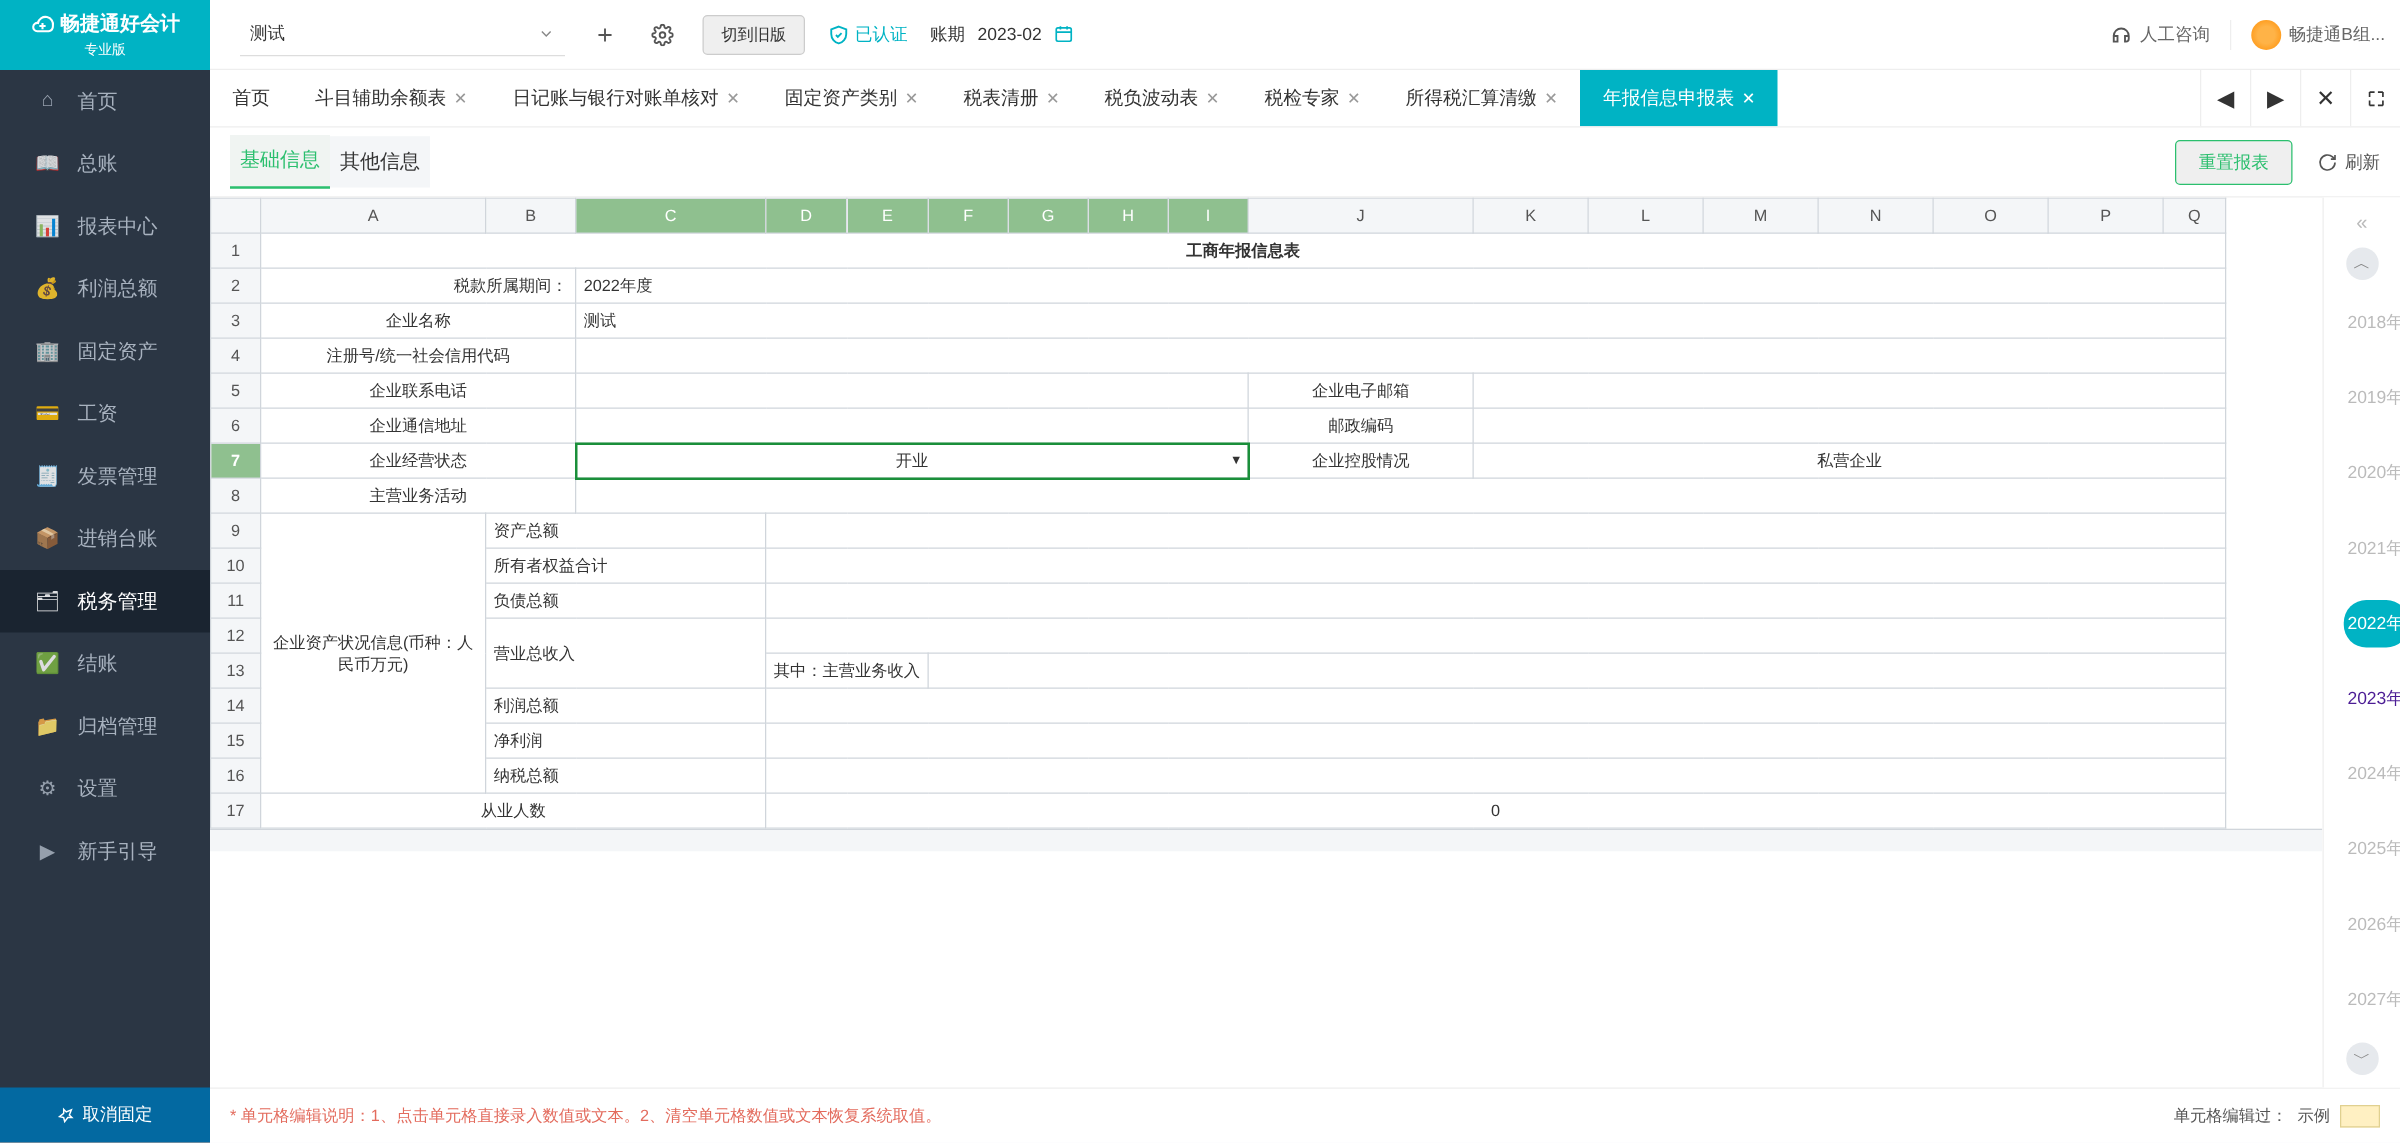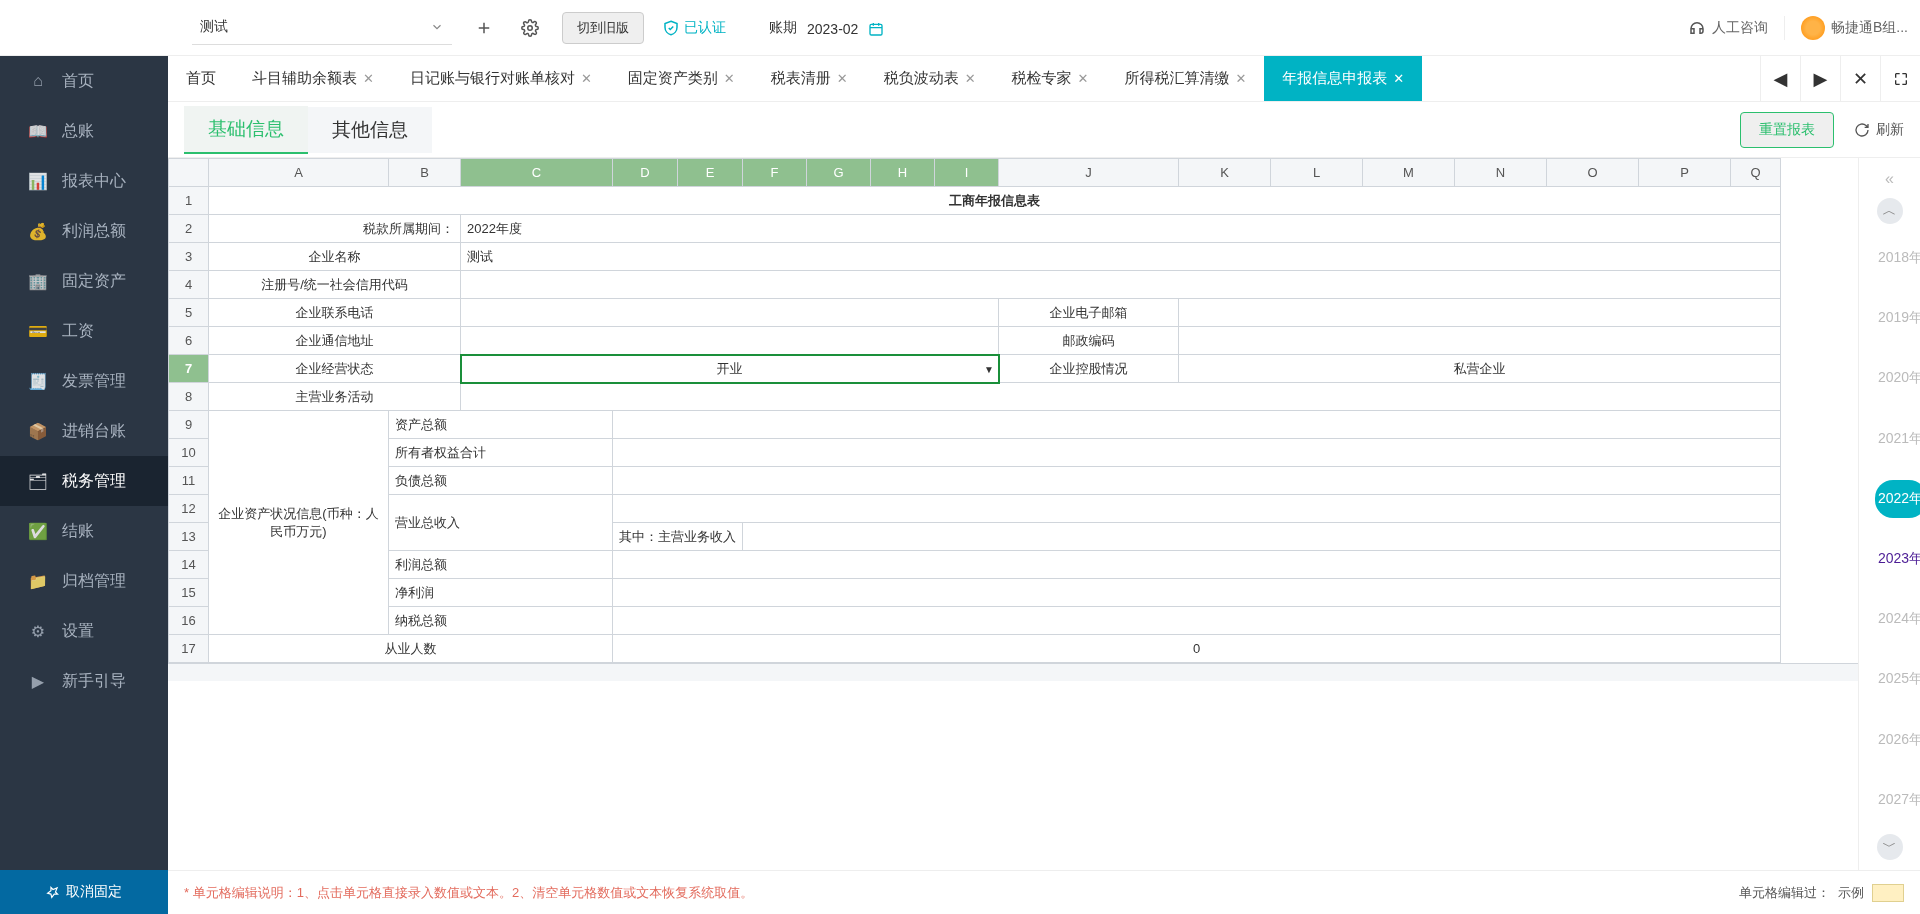--- a/index.html
+++ b/index.html
@@ -8,21 +8,21 @@
 
 .header { height: 56px; background: #fff; display: flex; align-items: center; padding: 0 12px; border-bottom: 1px solid #eee; position: relative; }
 .logo-area { width: 168px; height: 56px; background: #00b3c4; color: #fff; display: flex; flex-direction: column; align-items: center; justify-content: center; position: absolute; left: 0; top: 0; }
 .logo-line { display: flex; align-items: center; gap: 4px; font-weight: bold; font-size: 16px; }
 .logo-sub { font-size: 11px; margin-top: 2px; }
 .header-right { margin-left: 180px; display: flex; align-items: center; gap: 18px; flex: 1; }
 .company-select { width: 260px; height: 34px; border-bottom: 1px solid #ddd; display: flex; align-items: center; justify-content: space-between; padding: 0 8px; color: #333; font-size: 14px; }
 .icon-btn { width: 28px; height: 28px; display: flex; align-items: center; justify-content: center; color: #666; cursor: pointer; }
 .old-ver-btn { border: 1px solid #ccc; border-radius: 4px; padding: 6px 14px; font-size: 13px; color: #333; }
 .verified { color: #00b3c4; display: flex; gap: 4px; font-size: 14px; }
-.period-area { display: flex; align-items: flex-end; gap: 10px; color: #333; font-size: 14px; margin-left: 25px; }
+.period-area { display: flex; align-items: flex-start; gap: 10px; color: #333; font-size: 14px; }
 .header-far-right { margin-left: auto; display: flex; align-items: center; gap: 16px; }
 .support-link { display: flex; align-items: center; gap: 6px; color: #666; font-size: 14px; }
 .avatar-tiger { width: 24px; height: 24px; border-radius: 50%; background: radial-gradient(circle, #ffb347 40%, #ff8c00 100%); }
 
 
 .sidebar { position: absolute; left: 0; top: 56px; bottom: 0; width: 168px; background: #2b3644; color: #a8b2bf; overflow-y: auto; }
 .sidebar::-webkit-scrollbar { width: 10px; }
 .sidebar::-webkit-scrollbar-thumb { background: #555f6d; border-radius: 5px; }
 .sidebar::-webkit-scrollbar-track { background: #2b3644; }
 .sidebar-item { height: 50px; display: flex; align-items: center; padding: 0 0 0 28px; gap: 14px; font-size: 16px; cursor: pointer; }
@@ -36,21 +36,21 @@
 
 .tabbar { height: 46px; display: flex; align-items: stretch; border-bottom: 1px solid #eee; }
 .tab { padding: 0 18px; display: flex; align-items: center; gap: 6px; font-size: 15px; color: #333; cursor: pointer; position: relative; }
 .tab-close { color: #999; font-size: 13px; }
 .tab.active { background: #00b3c4; color: #fff; }
 .tab.active .tab-close { color: #fff; }
 .tab-nav { width: 40px; display: flex; align-items: center; justify-content: center; border-left: 1px solid #eee; color: #333; font-size: 18px; }
 
 
 .subbar { height: 56px; display: flex; align-items: center; padding: 0 16px; border-bottom: 1px solid #eee; }
-.subtab { padding: 10px 24px; font-size: 19px; color: #333; cursor: pointer; }
+.subtab { padding: 10px 8px; font-size: 16px; color: #333; cursor: pointer; }
 .subtab.active { color: #2bbf6e; border-bottom: 2px solid #2bbf6e; background: #f0f4f2; }
 .subtab.inactive { background: #f4f6f8; }
 .subbar-right { margin-left: auto; display: flex; align-items: center; gap: 20px; }
 .reset-btn { border: 1px solid #2bbf6e; color: #2bbf6e; padding: 8px 18px; border-radius: 4px; font-size: 14px; }
 .refresh-btn { display: flex; align-items: center; gap: 6px; color: #555; font-size: 14px; }
 
 
 .sheet-area { flex: 1; overflow: auto; position: relative; }
 .sheet { border-collapse: collapse; table-layout: fixed; }
 .sheet td, .sheet th { border: 1px solid #d0d5db; height: 28px; font-size: 13px; color: #333; padding: 0 6px; white-space: nowrap; overflow: hidden; }
@@ -78,20 +78,30 @@
 .year-item { width: 52px; height: 38px; display: flex; align-items: center; justify-content: center; font-size: 14px; color: #bbb; }
 .year-item.active { background: #00b3c4; color: #fff; border-radius: 18px; }
 .year-item.near { color: #4c1d95; }
 
 svg { display: block; }
 </style>
 </head>
 <body>
 
 <div class="header">
+  <div class="logo-area">
+    <div class="logo-line">
+      <svg width="20" height="20" viewBox="0 0 24 24" fill="none" stroke="#fff" stroke-width="2">
+          <path d="M18 18H7a4 4 0 1 1 .7-7.95A6 6 0 0 1 22 13a5 5 0 0 1-4 5z"></path>
+          <path d="M12 10v6m-3-3h6"></path>
+        </svg>
+      <span>畅捷通好会计</span>
+    </div>
+    <div class="logo-sub">专业版</div>
+  </div>
   <div class="header-right">
     <div class="company-select">
       <span>测试</span>
       <svg width="14" height="14" viewBox="0 0 24 24" fill="none" stroke="#888" stroke-width="2">
           <path d="M6 9l6 6 6-6"></path>
         </svg>
     </div>
     <div class="icon-btn">
       <svg width="18" height="18" viewBox="0 0 24 24" fill="none" stroke="#555" stroke-width="2">
           <path d="M12 5v14M5 12h14"></path>

